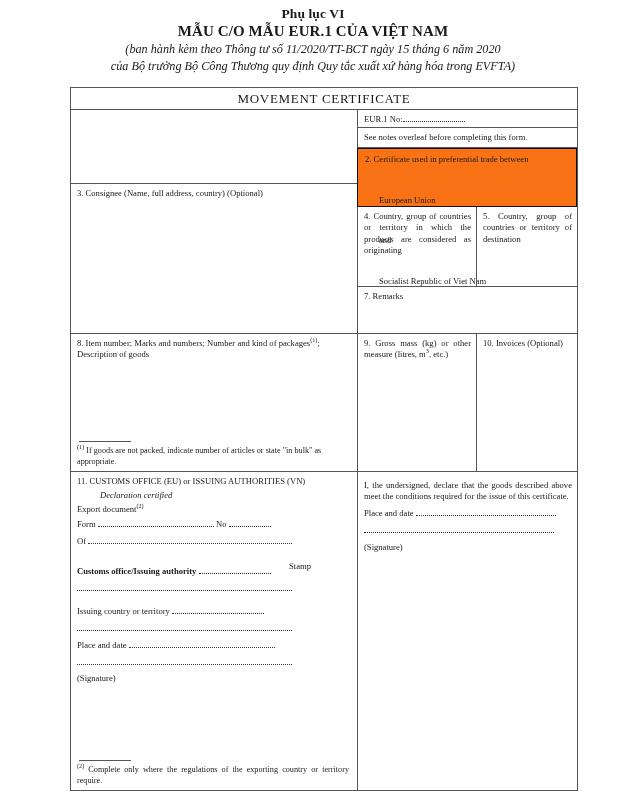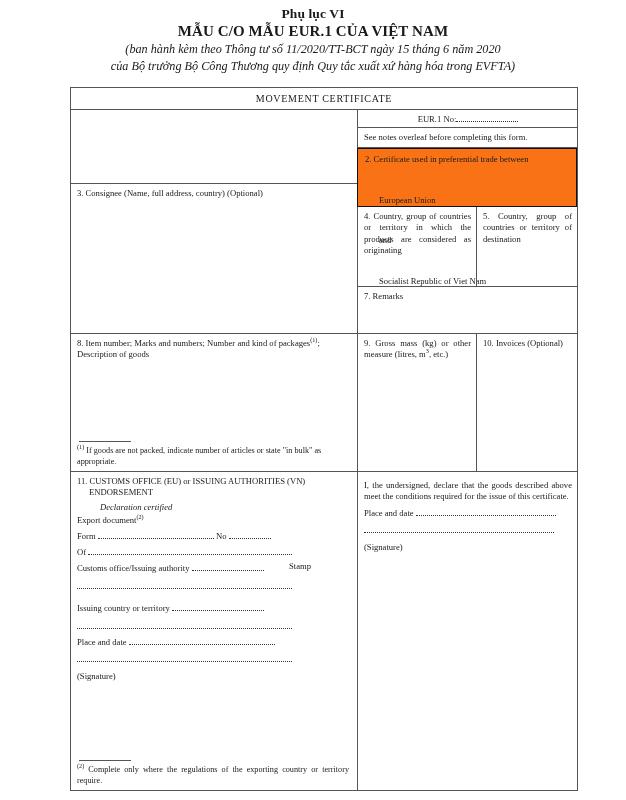--- a/index.html
+++ b/index.html
@@ -68,21 +68,21 @@
   .bl { border-left: 1px solid #555; }
   .bb { border-bottom: 1px solid #555; }
 
   .title-bar {
     position: absolute;
     left: 0; top: 0;
     width: 506px;
     height: 22px;
     line-height: 22px;
     text-align: center;
-    font-size: 10px;
+    font-size: 13px;
     letter-spacing: .7px;
     border-bottom: 1px solid #555;
     box-sizing: border-box;
   }
 
   .lbl { display: block; }
   .ital { font-style: italic; }
   .just { text-align: justify; text-align-last: left; }
   .ind { padding-left: 14px; margin-top: 28px; }
   sup { font-size: 6.2px; vertical-align: super; line-height: 0; }
@@ -137,21 +137,21 @@
   <div class="line2">MẪU C/O MẪU EUR.1 CỦA VIỆT NAM</div>
   <div class="line3">(ban hành kèm theo Thông tư số 11/2020/TT-BCT ngày 15 tháng 6 năm 2020</div>
   <div class="line4">của Bộ trưởng Bộ Công Thương quy định Quy tắc xuất xứ hàng hóa trong EVFTA)</div>
 </div>
 
 <div class="form">
 
   <div class="title-bar">MOVEMENT CERTIFICATE</div>
 
 
-  <div class="cell bl bb" style="left:286px; top:22px; width:220px; height:18px; text-align:center;">
+  <div class="cell bl bb" style="left:286px; top:22px; width:220px; height:18px; text-align:left;">
     <span>EUR.1   No:</span><span class="dots" style="width:62px;"></span>
   </div>
 
   <div class="cell bl bb" style="left:286px; top:40px; width:220px; height:20px;">
     <span>See notes overleaf before completing this form.</span>
   </div>
 
   <div class="box2">
     <span class="lbl">2. Certificate used in preferential trade between</span>
     <span class="lbl ind">European Union</span>
@@ -188,39 +188,38 @@
   <div class="cell bt bl" style="left:286px; top:245px; width:119px; height:138px;">
     <span class="lbl just"><span>9.  Gross  mass  (kg)  or other measure (litres, m</span><sup>3</sup><span>, etc.)</span></span>
   </div>
 
   <div class="cell bt bl" style="left:405px; top:245px; width:101px; height:138px;">
     <span class="lbl">10. Invoices (Optional)</span>
   </div>
 
   <div class="cell bt" style="left:0; top:383px; width:286px; height:319px;">
     <span class="lbl">11. CUSTOMS OFFICE (EU) or ISSUING AUTHORITIES (VN)</span>
-    <span class="lbl" style="padding-left:12px;">ENDORSEMENT</span>
 
     <span class="lbl ital" style="margin-top:3px;margin-left:23px;">Declaration certified</span>
 
     <span class="lbl" style="margin-top:2px;"><span>Export document</span><sup>(2)</sup></span>
 
     <div class="row-line" style="margin-top:4px;">
       <span>Form</span>
       <span class="dots" style="width:116px;"></span>
       <span>No</span>
       <span class="dots" style="width:42px;"></span>
     </div>
 
     <div class="row-line" style="margin-top:5px;">
       <span>Of</span>
       <span class="dots" style="width:204px;"></span>
     </div>
 
-    <div class="row-line" style="margin-top:5px;">
+    <div class="row-line" style="margin-top:19px;font-weight:bold;">
       <span>Customs office/Issuing authority</span>
       <span class="dots" style="width:72px;"></span>
     </div>
     <div class="row-line" style="margin-top:6px;">
       <span class="dots" style="width:215px;"></span>
     </div>
 
     <div class="row-line" style="margin-top:11px;">
       <span>Issuing country or territory</span>
       <span class="dots" style="width:92px;"></span>

